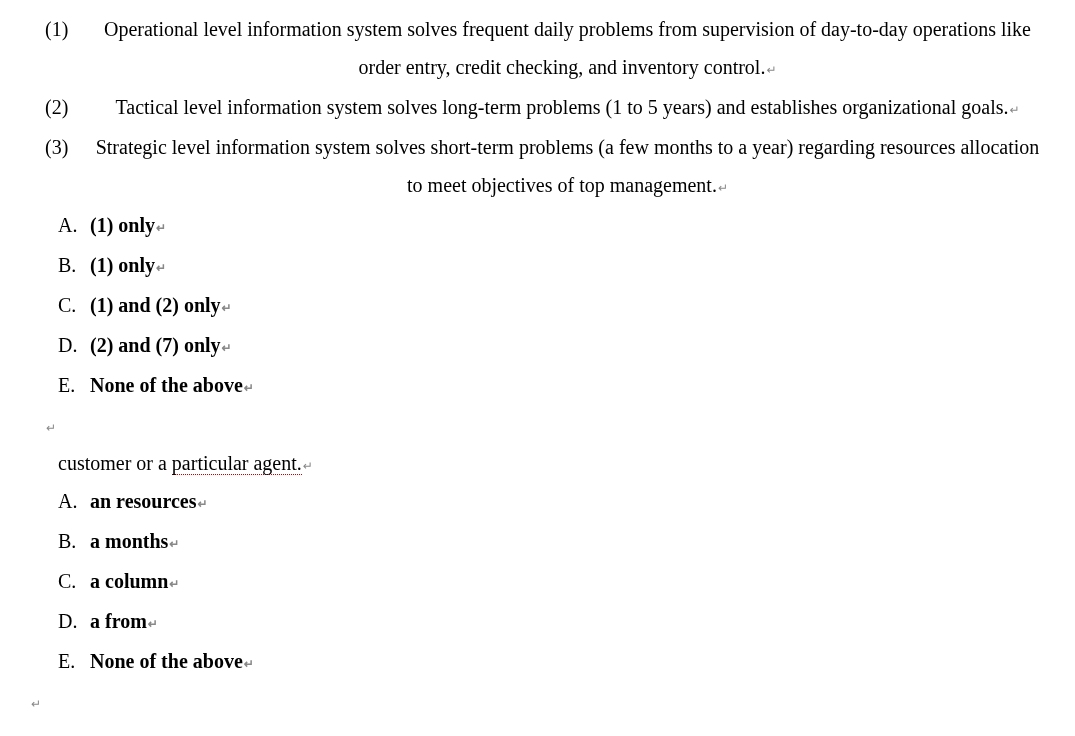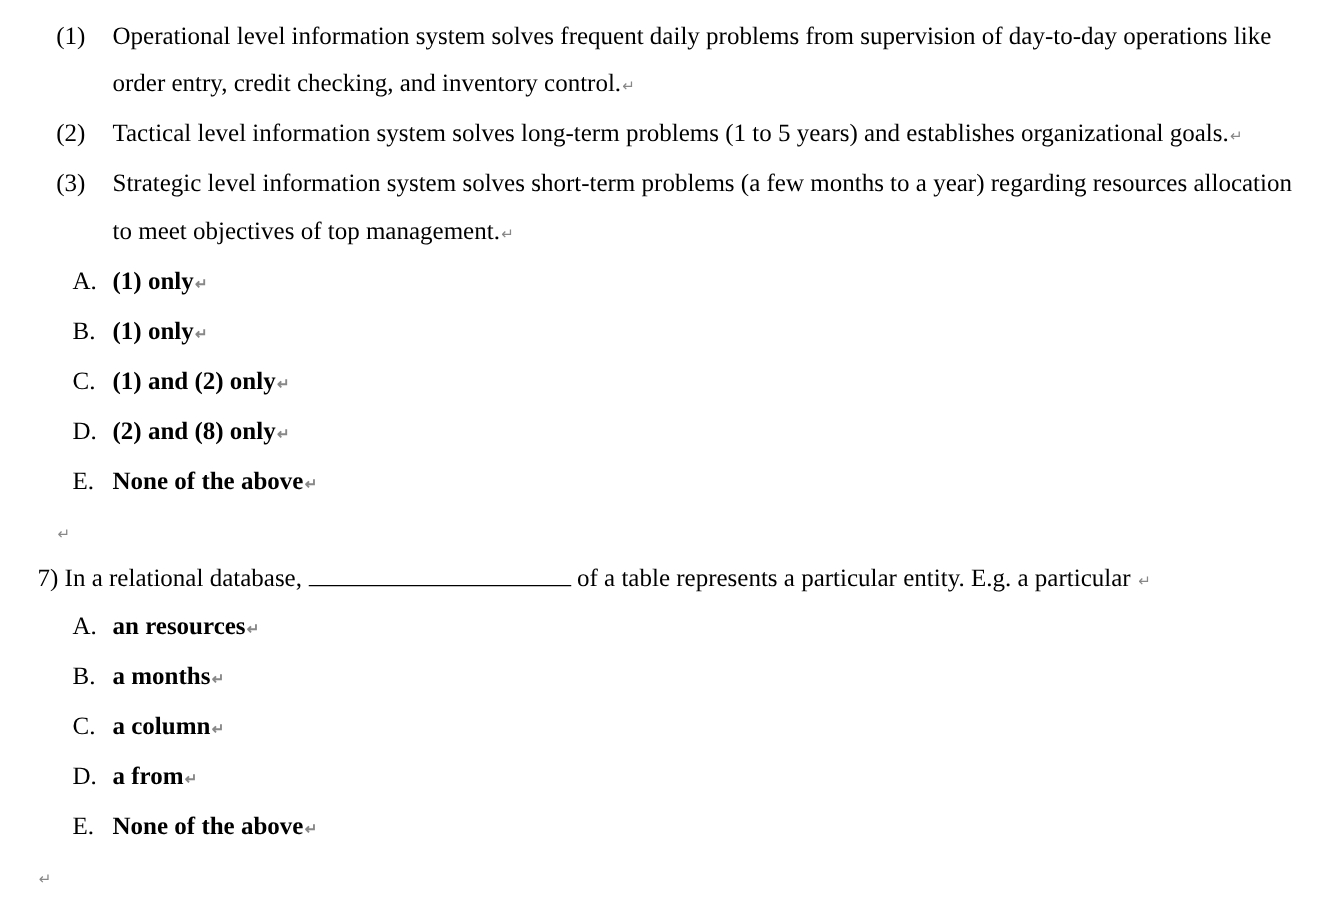--- a/index.html
+++ b/index.html
@@ -21,20 +21,21 @@
     }
     .statement {
       display: flex;
       margin-bottom: 2px;
     }
     .statement-num {
       flex: 0 0 45px;
     }
     .statement-text {
       flex: 1;
+      text-align: center;
     }
     .options {
       padding-left: 28px;
     }
     .option {
       display: flex;
       margin-bottom: 2px;
     }
     .option-letter {
       flex: 0 0 32px;
@@ -105,34 +106,33 @@
   <div class="option">
     <div class="option-letter">B.</div>
     <div class="option-text"><span>(1) only</span><span class="return-symbol">↵</span></div>
   </div>
   <div class="option">
     <div class="option-letter">C.</div>
     <div class="option-text"><span>(1) and (2) only</span><span class="return-symbol">↵</span></div>
   </div>
   <div class="option">
     <div class="option-letter">D.</div>
-    <div class="option-text"><span>(2) and (8) only</span><span class="return-symbol">↵</span></div>
+    <div class="option-text"><span>(2) and (7) only</span><span class="return-symbol">↵</span></div>
   </div>
   <div class="option">
     <div class="option-letter">E.</div>
     <div class="option-text"><span>None of the above</span><span class="return-symbol">↵</span></div>
   </div>
 </div>
 
 <div style="padding-left:15px;"><span class="return-symbol">↵</span></div>
 
 <div class="question7">
-  <div>
-    <span>7)</span>
-    <span class="q7-text">In a relational database, </span><span class="underline-blank"></span><span class="q7-text"> of a table represents a particular entity. E.g. a particular  </span><span class="return-symbol">↵</span>
+  <div class="q7-continuation">
+    <span>customer or a </span><span class="dotted-underline">particular agent.</span><span class="return-symbol">↵</span>
   </div>
 </div>
 
 <div class="q7-options">
   <div class="option">
     <div class="option-letter">A.</div>
     <div class="option-text"><span>an resources</span><span class="return-symbol">↵</span></div>
   </div>
   <div class="option">
     <div class="option-letter">B.</div>

